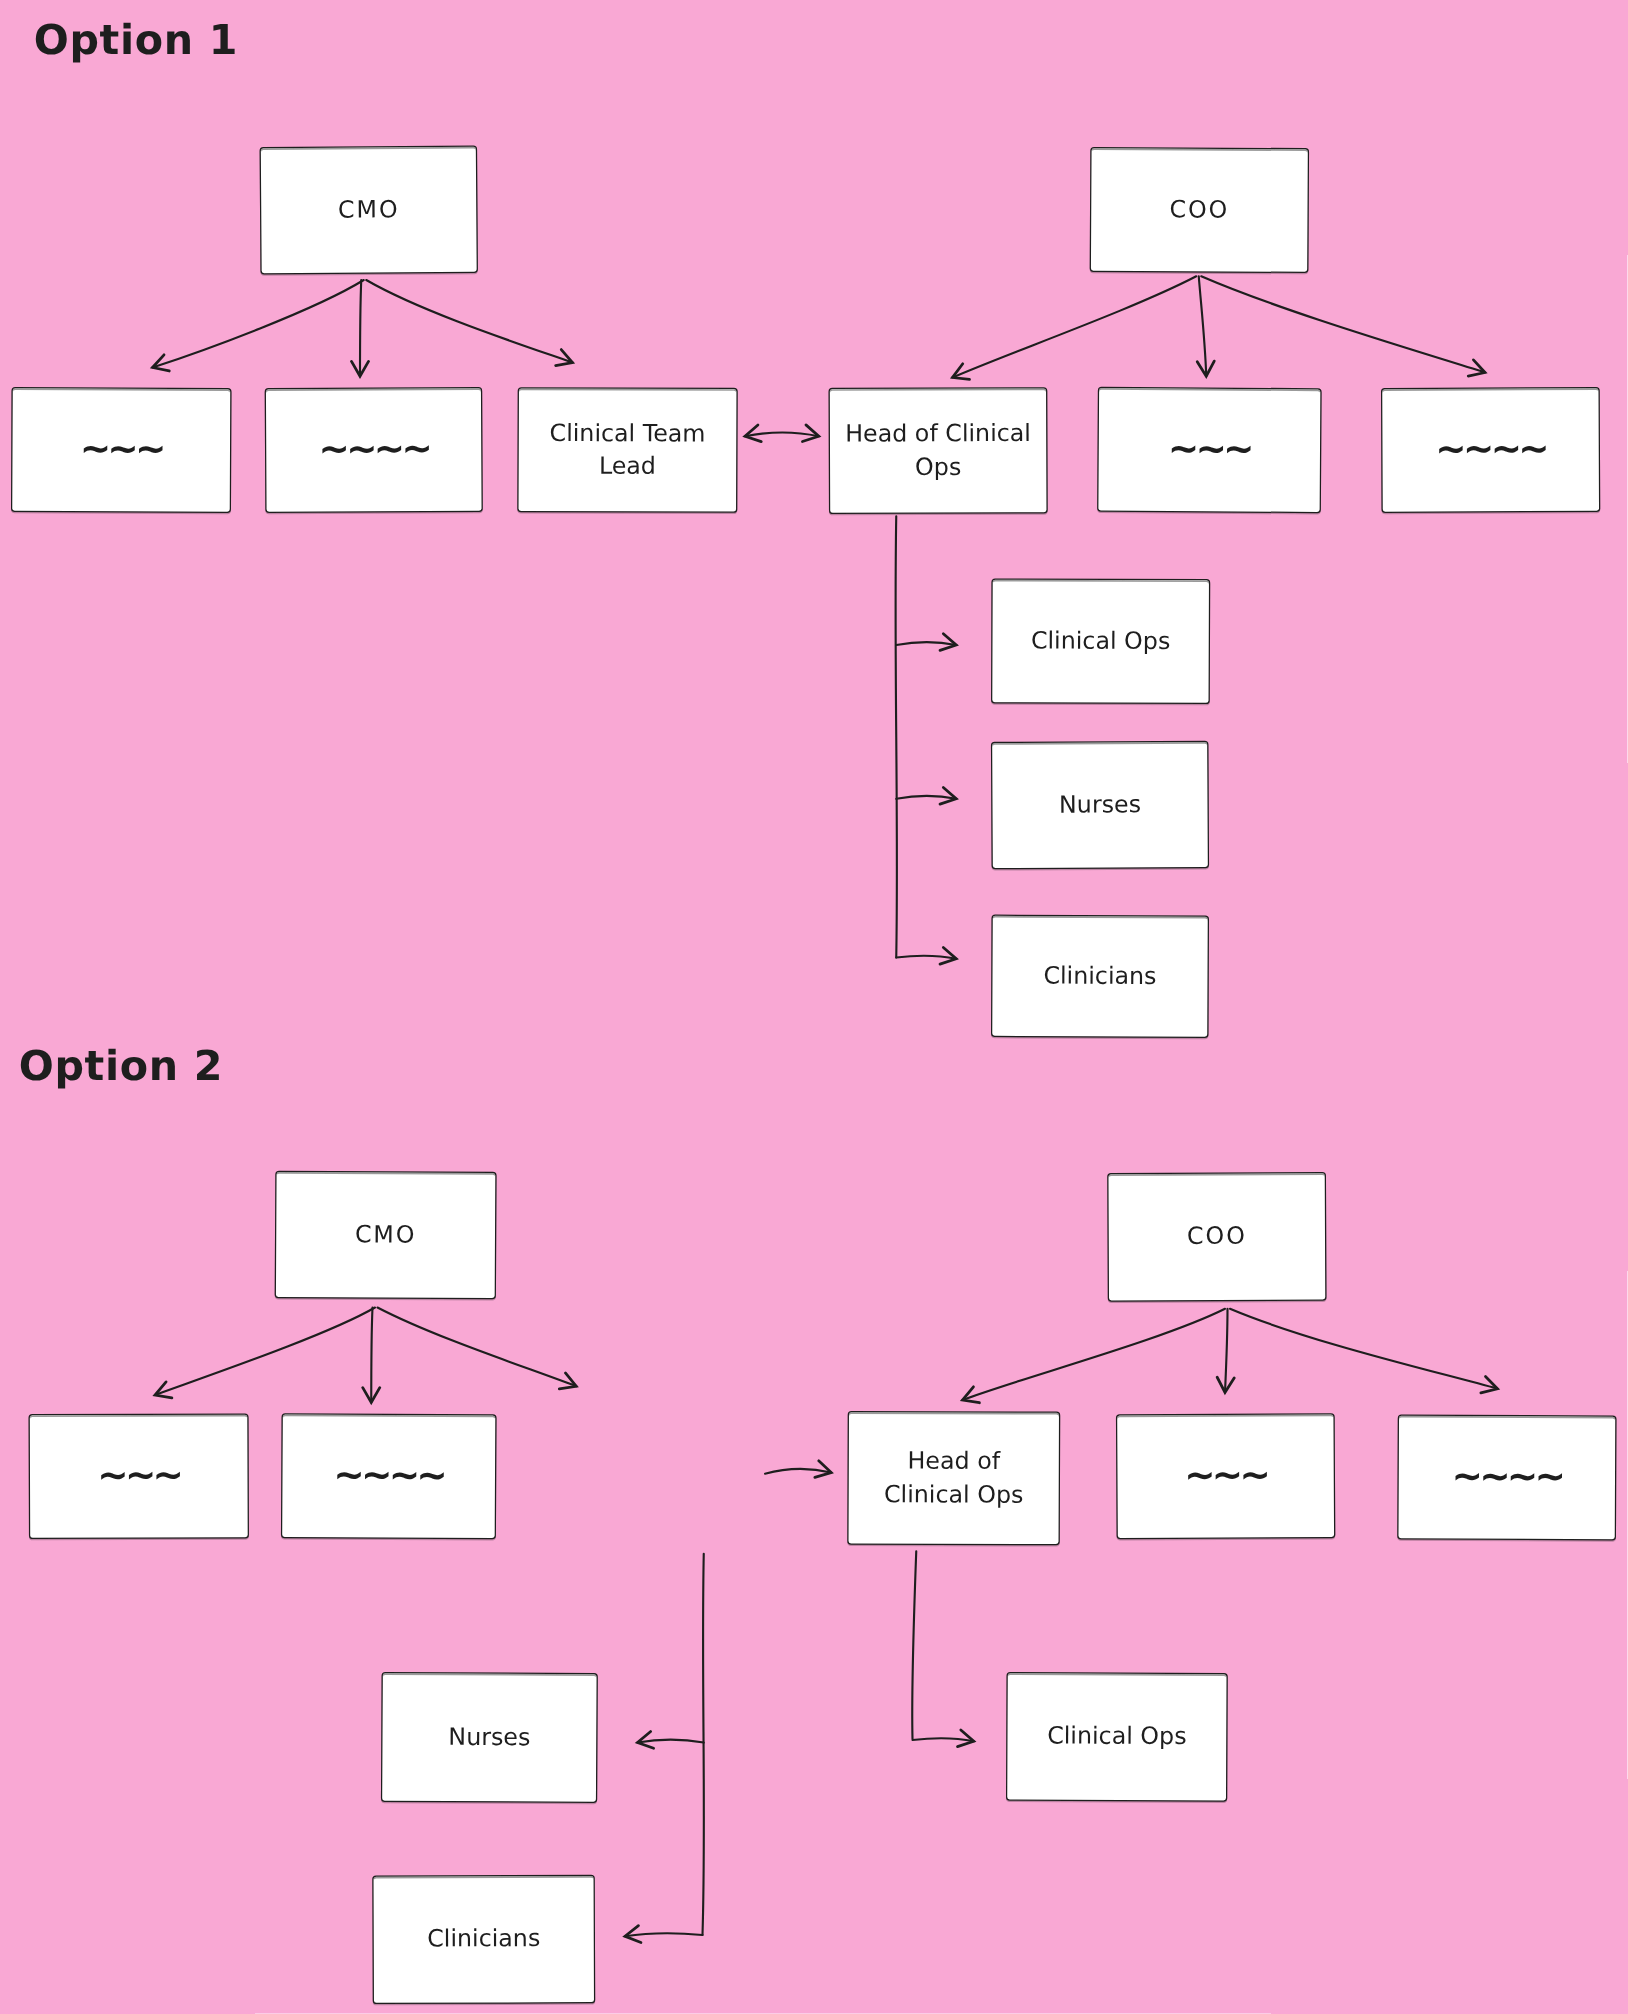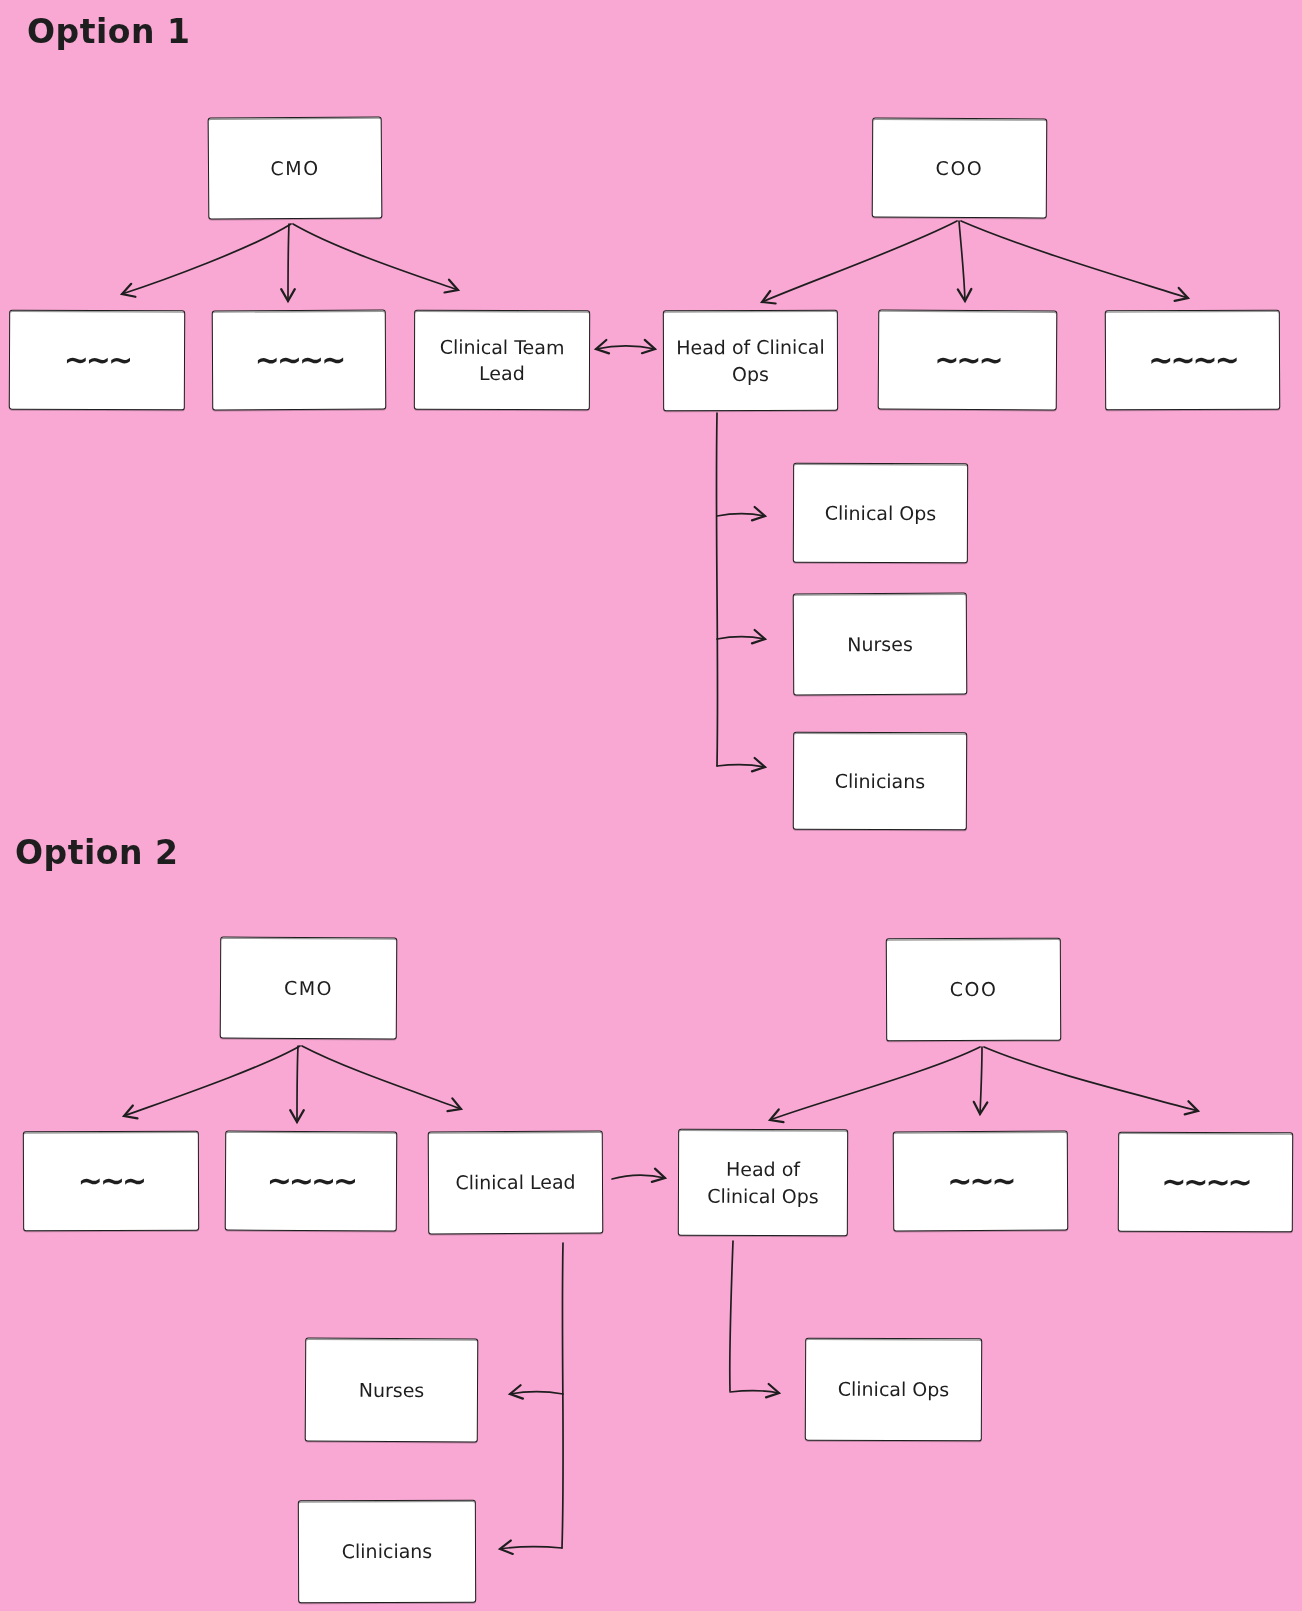--- a/index.html
+++ b/index.html
@@ -111,23 +111,20 @@
   </div>
   <div class="node" style="left:886px; top:938px; width:175px; height:103px; transform:rotate(-0.25deg); letter-spacing:1.5px;">
     <span class="node-label">COO</span>
   </div>
   <div class="node squiggle" style="left:23px; top:1131px; width:176px; height:100px; transform:rotate(-0.2deg);">
     <span class="node-label">~~~</span>
   </div>
   <div class="node squiggle" style="left:225px; top:1131px; width:172px; height:100px; transform:rotate(0.3deg);">
     <span class="node-label">~~~~</span>
   </div>
-  <div class="node" style="left:428px; top:1131px; width:175px; height:103px; transform:rotate(-0.3deg);">
-    <span class="node-label">Clinical Lead</span>
-  </div>
   <div class="node" style="left:678px; top:1129px; width:170px; height:107px; transform:rotate(0.2deg);">
     <span class="node-label">Head of Clinical Ops</span>
   </div>
   <div class="node squiggle" style="left:893px; top:1131px; width:175px; height:100px; transform:rotate(-0.3deg);">
     <span class="node-label">~~~</span>
   </div>
   <div class="node squiggle" style="left:1118px; top:1132px; width:175px; height:100px; transform:rotate(0.25deg);">
     <span class="node-label">~~~~</span>
   </div>
   <div class="node" style="left:305px; top:1338px; width:173px; height:104px; transform:rotate(0.3deg);">

